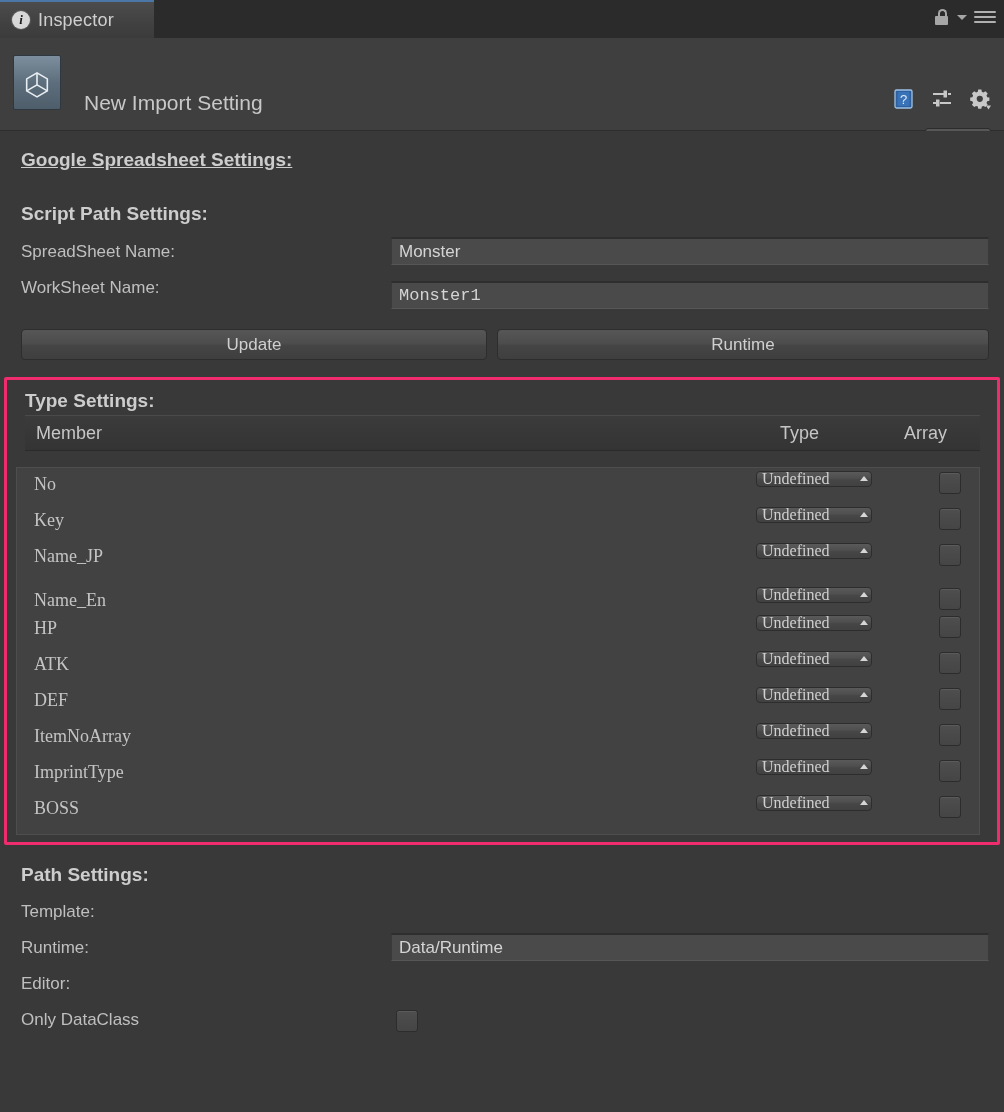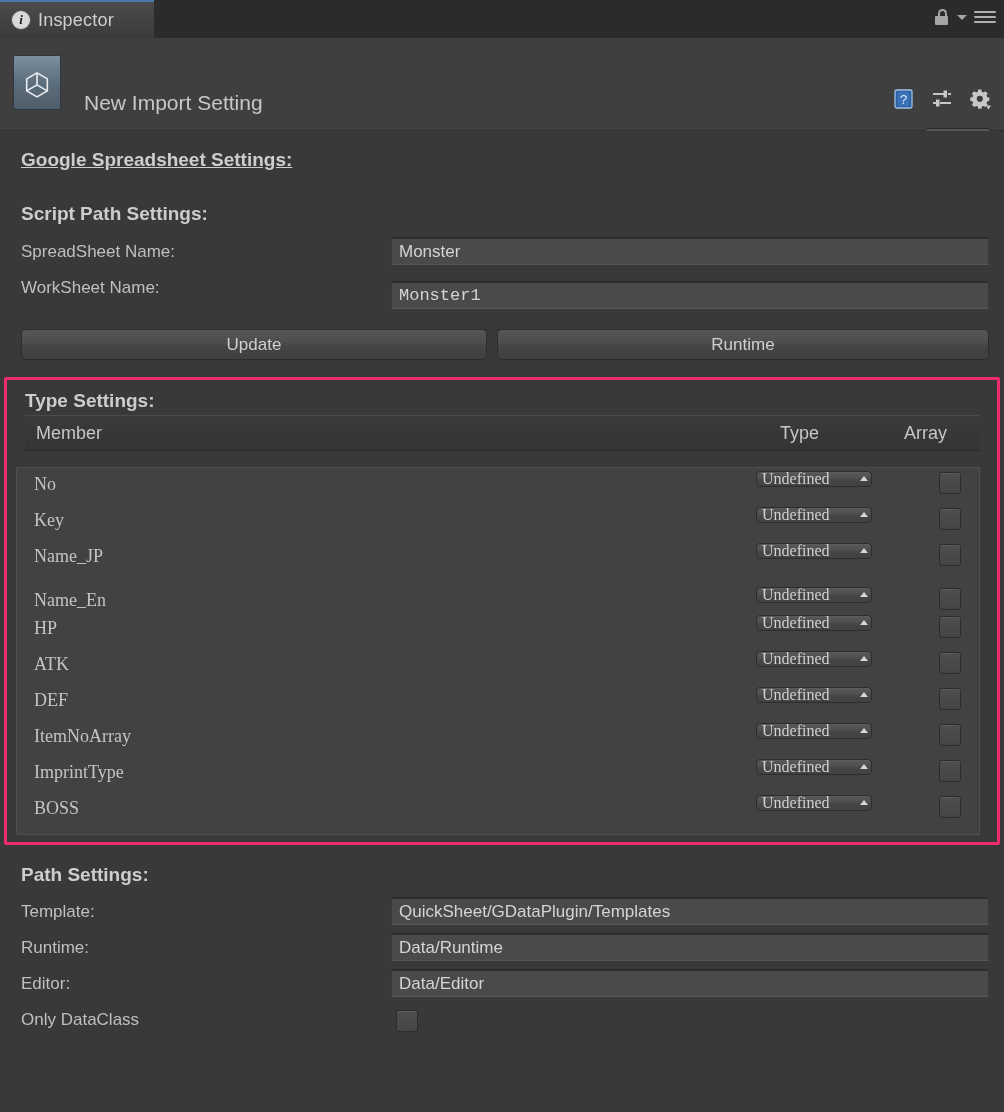--- a/index.html
+++ b/index.html
@@ -348,25 +348,23 @@
               <i class="dn"></i>
             </span>
           </div>
           <div class="chk arrbox"></div>
         </div>
       </div>
 
     <div class="sec-title" style="position:absolute;left:21px;top:733px;">Path Settings:</div>
 
     <div class="lbl" style="position:absolute;left:21px;top:771px;">Template:</div>
-    <div class="field" style="position:absolute;left:391px;top:766px;width:598px;height:28px;">QuickSheet/GDataPlugin/Templates</div>
 
     <div class="lbl" style="position:absolute;left:21px;top:807px;">Runtime:</div>
     <div class="field" style="position:absolute;left:391px;top:802px;width:598px;height:28px;">Data/Runtime</div>
 
     <div class="lbl" style="position:absolute;left:21px;top:843px;">Editor:</div>
-    <div class="field" style="position:absolute;left:391px;top:838px;width:598px;height:28px;">Data/Editor</div>
 
     <div class="lbl" style="position:absolute;left:21px;top:879px;">Only DataClass</div>
     <div class="chk" style="position:absolute;left:396px;top:879px;"></div>
 
   </div>
 </div>
 
 </body></html>

